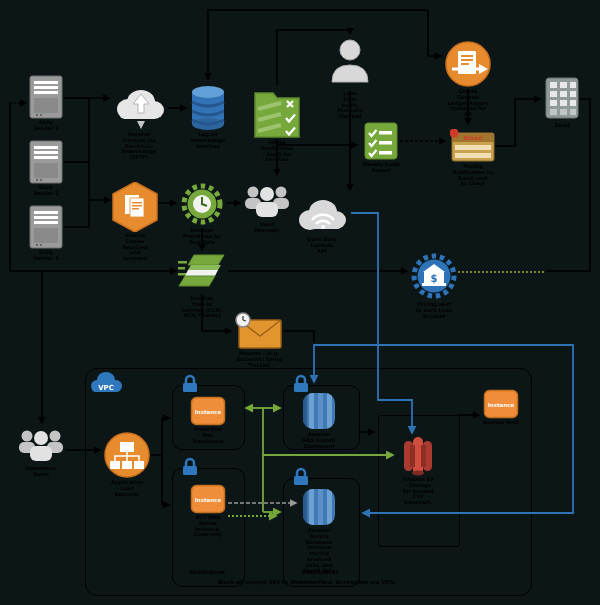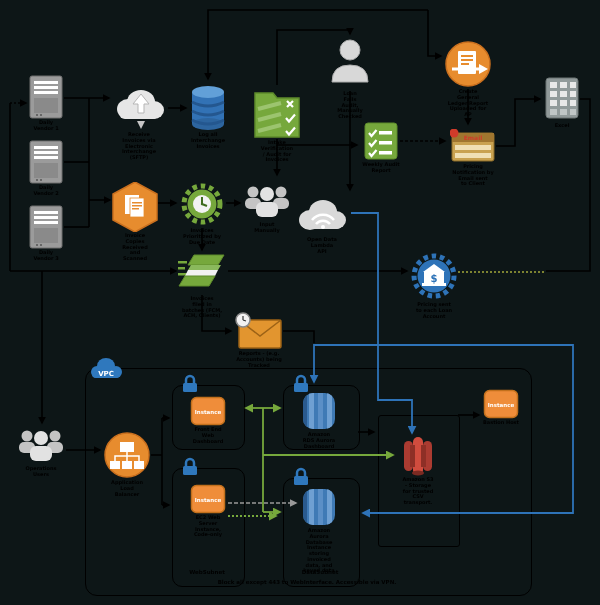--- a/index.html
+++ b/index.html
@@ -355,21 +355,21 @@
       <rect x="4" y="8" width="42" height="28" rx="2" fill="#e2952f" stroke="#9c6216" stroke-width="1.5"></rect>
       <polyline points="4,8 25,24 46,8" stroke="#9c6216" stroke-width="1.5" fill="none"></polyline>
       <circle cx="8" cy="8" r="7" fill="#f2f2f2" stroke="#8a8a8a" stroke-width="1.5"></circle>
       <path d="M8,8 V4 M8,8 L11,9" stroke="#333" stroke-width="1.2" fill="none"></path>
     </svg>
     <div class="lbl">Reports - (e.g.
 Accounts) being
 Tracked</div>
   </div>
 
-  <div class="node" style="left:86px;top:355px;width:40px;text-align:right;">
+  <div class="node" style="left:86px;top:369px;width:40px;text-align:right;">
     <svg width="36" height="26">
       <ellipse cx="9" cy="17" rx="6" ry="6" fill="#2f78bd"></ellipse>
         <ellipse cx="18" cy="11" rx="9" ry="8" fill="#2f78bd"></ellipse>
         <ellipse cx="28" cy="17" rx="6" ry="6" fill="#2f78bd"></ellipse>
         <rect x="4" y="14" width="28" height="9" rx="4" fill="#2f78bd"></rect>
       <text x="18" y="21" text-anchor="middle" font-size="7" font-weight="bold" fill="#fff">VPC</text>
     </svg>
   </div>
 
   <div class="node" style="left:6px;top:427px;width:70px;">

